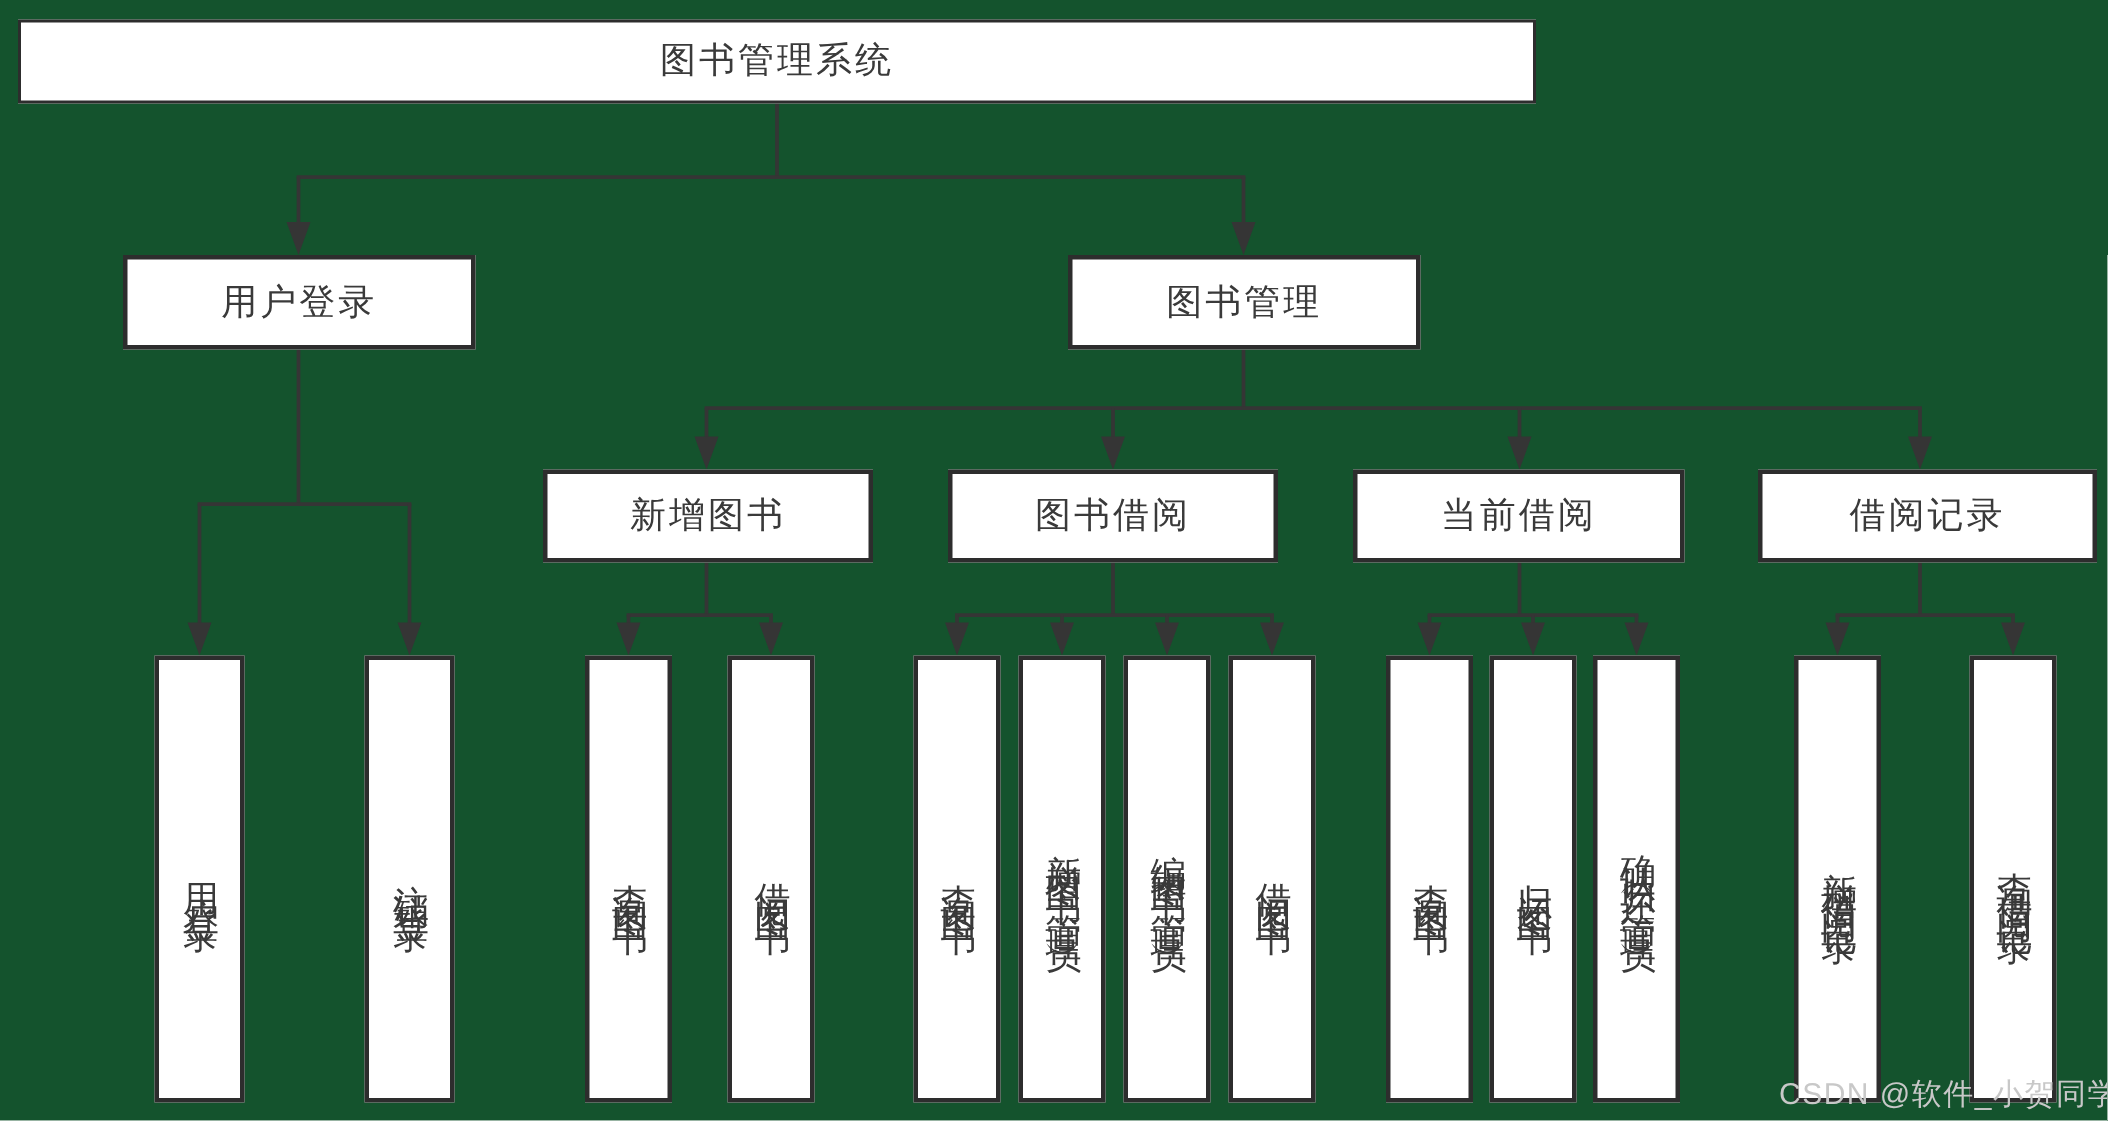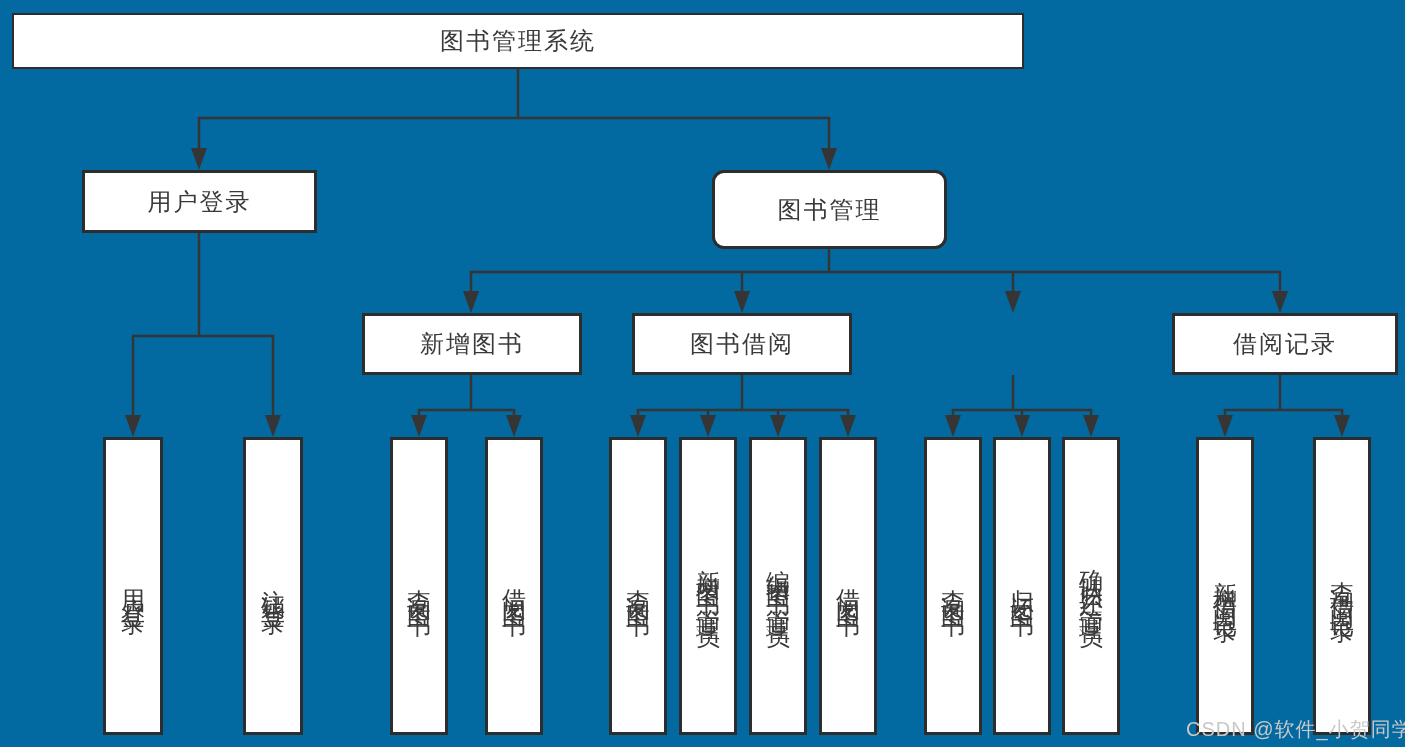--- a/index.html
+++ b/index.html
@@ -1,37 +1,37 @@
 <!DOCTYPE html>
 <html><head>
 <meta charset="utf-8">
 <style>
   html,body{margin:0;padding:0;background:#ffffff;}
   .canvas{
     position:relative;
     width:1405px;height:747px;
-    background:#0369a1;
+    background:#14532d;
     font-family:"Liberation Sans", sans-serif;
     overflow:hidden;
     text-decoration:underline;
   }
   .connectors{position:absolute;left:0;top:0;z-index:1;}
   .box{
     position:absolute;
     box-sizing:border-box;
     border:3px solid #2d2d2d;
     background:#ffffff;
     display:flex;align-items:center;justify-content:center;
     color:#3a3a3a;
     z-index:2;
   }
   .root-box{left:12px;top:13px;width:1012px;height:56px;border-width:2.5px;}
   .h-label{font-size:24px;letter-spacing:2px;white-space:nowrap;line-height:1;}
   .lvl2-user{left:82px;top:170px;width:235px;height:63px;}
-  .lvl2-book{left:712px;top:170px;width:235px;height:79px;border-radius:12px;}
+  .lvl2-book{left:712px;top:170px;width:235px;height:63px;}
   .lvl3{top:313px;height:62px;}
   .n-newrec{left:362px;width:220px;}
   .n-borrow{left:632px;width:220px;}
   .n-current{left:902px;width:221px;}
   .n-records{left:1172px;width:226px;}
   .leaf{top:437px;height:298px;}
   .v-label{
     writing-mode:vertical-rl;
     text-orientation:mixed;
     font-size:24px;
@@ -143,20 +143,23 @@
   <div class="box lvl2-book">
     <span class="h-label">图书管理</span>
   </div>
 
   <div class="box lvl3 n-newrec">
     <span class="h-label">新增图书</span>
   </div>
   <div class="box lvl3 n-borrow">
     <span class="h-label">图书借阅</span>
   </div>
+  <div class="box lvl3 n-current">
+    <span class="h-label">当前借阅</span>
+  </div>
   <div class="box lvl3 n-records">
     <span class="h-label">借阅记录</span>
   </div>
 
   <div class="box leaf lf1">
     <span class="v-label">用户登录</span>
   </div>
   <div class="box leaf lf2">
     <span class="v-label">注销登录</span>
   </div>

